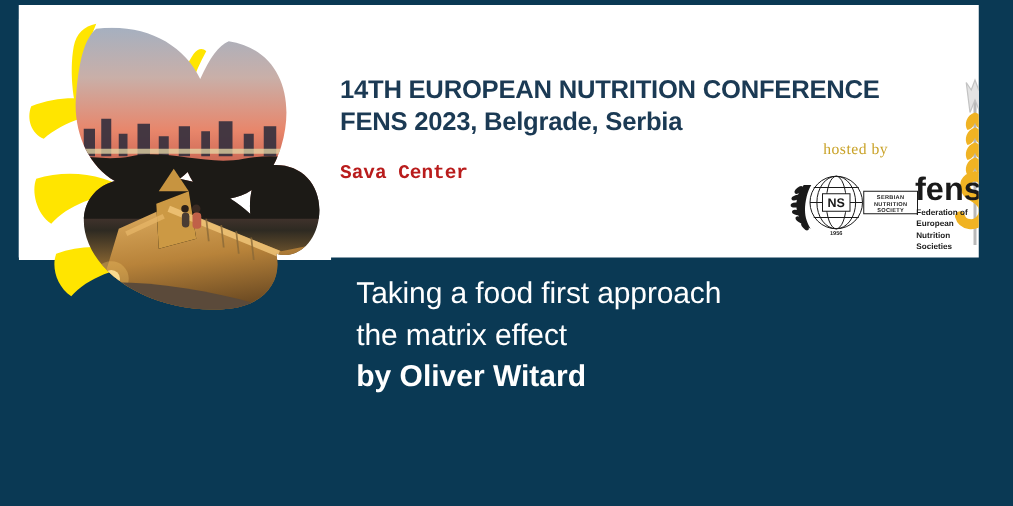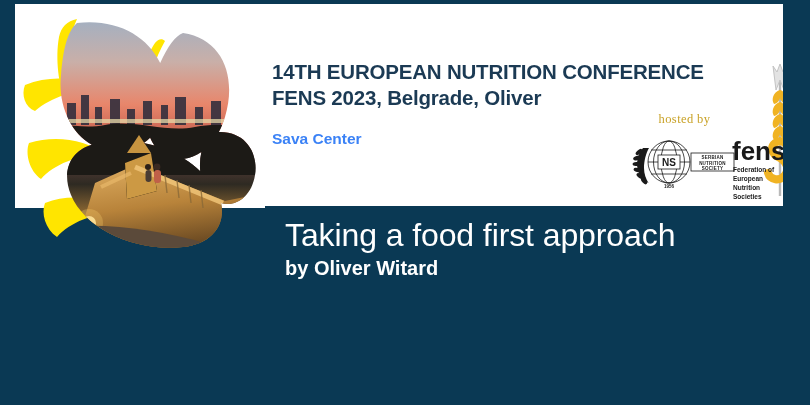--- a/index.html
+++ b/index.html
@@ -45,25 +45,26 @@
   .conf-line1,.conf-line2{
     color:#1B3A54;
     font-weight:bold;
     font-size:20.5px;
     letter-spacing:-0.2px;
     line-height:26px;
     white-space:nowrap;
   }
   .conf-venue{
     margin-top:17px;
-    color:#3b82f6;
+    color:#b91c1c;
     font-weight:bold;
     font-size:15.5px;
     line-height:21px;
     white-space:nowrap;
+    font-family:Liberation Mono, monospace;
   }
 
   
   #hosted-block{
     position:absolute;
     left:617px;top:108px;
     width:105px;
     text-align:center;
   }
   #hosted-label{
@@ -84,29 +85,29 @@
   #fens-logo svg{display:block;}
 
   
   #title-block{
     position:absolute;
     left:285px;top:218px;
     width:500px;
   }
   .title-line{
     color:#FFFFFF;
-    font-size:32px;
+    font-size:24px;
     font-weight:normal;
     line-height:34px;
     letter-spacing:-0.1px;
     white-space:nowrap;
   }
   #speaker{
     color:#FFFFFF;
-    font-size:20px;
+    font-size:24px;
     font-weight:bold;
     line-height:28px;
     margin-top:2px;
     white-space:nowrap;
   }
 
   
   #yin-logo{
     position:absolute;
     left:20px;top:332px;
@@ -116,21 +117,21 @@
 </style>
 </head>
 <body>
 
 <div id="slide">
 
   <div id="banner">
 
     <div id="conf-text">
       <div class="conf-line1">14TH EUROPEAN NUTRITION CONFERENCE</div>
-      <div class="conf-line2">FENS 2023, Belgrade, Oliver</div>
+      <div class="conf-line2">FENS 2023, Belgrade, Serbia</div>
       <div class="conf-venue">
         <div>Sava Center</div>
       </div>
     </div>
 
     <div id="hosted-block">
       <div id="hosted-label">hosted by</div>
       <svg id="sns-logo" viewBox="0 0 210 124">
 
         <g fill="#1a1a1a">
@@ -286,17 +287,18 @@
         <circle cx="74" cy="208" r="14" fill="#FFD470" opacity="0.28"></circle>
         <line x1="74" y1="208" x2="74" y2="235" stroke="#6B4E26" stroke-width="2.5"></line>
 
         <path d="M40,214 C80,206 140,214 190,228 L190,235 L40,235 Z" fill="#5B4A3A"></path>
       </g>
     </svg>
   </div>
 
   <div id="title-block">
     <div class="title-line">Taking a food first approach</div>
+    <div class="title-line">the matrix effect</div>
     <div id="speaker">by Oliver Witard</div>
   </div>
 
 
 </div>
 
 </body></html>

